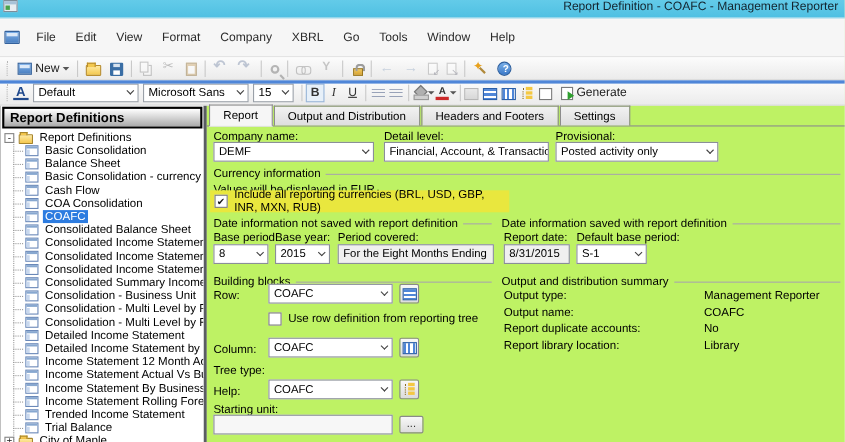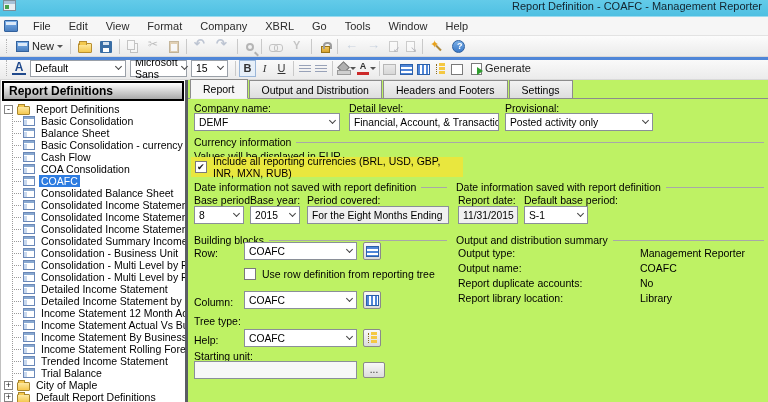--- a/index.html
+++ b/index.html
@@ -7,21 +7,21 @@
   body { font-family:"Liberation Sans", sans-serif; font-size:11px; background:#f0f0f0; color:#000; }
 
   
   .titlebar { height:17px; background:linear-gradient(#63cbe9,#4fc0e2); display:flex; align-items:flex-start; padding:0 6px 0 3px; border-bottom:1px solid #9adbef; }
   .title-icon { width:13px; height:11px; background:#e9eef2; border:1px solid #7d8d99; position:relative; }
   .title-icon::before { content:""; position:absolute; top:0; left:0; right:0; height:3px; background:#a8c2d8; }
   .title-icon::after { content:""; position:absolute; bottom:1px; left:1px; width:4px; height:4px; background:#49a14b; }
   .title-text { margin-left:auto; font-size:11px; color:#14242e; }
 
   
-  .menubar { height:19px; background:#f6f6f6; display:flex; align-items:center; padding-left:4px; border-bottom:1px solid #e3e3e3; }
+  .menubar { height:35px; background:#f6f6f6; display:flex; align-items:center; padding-left:4px; border-bottom:1px solid #e3e3e3; }
   .menu-doc-icon { width:14px; height:12px; background:linear-gradient(#7cb0ea,#4a7fc0); border:1px solid #33619c; border-radius:1px; position:relative; margin-right:6px; }
   .menu-doc-icon::before { content:""; position:absolute; top:1px; left:1px; right:1px; height:3px; background:#dce9f8; }
   .menu-item { padding:2px 9px; color:#2b2b2b; cursor:default; }
 
   
   .toolbar { display:flex; align-items:center; background:linear-gradient(#fcfcfc,#ebebeb); border-bottom:1px solid #d9d9d9; padding:0 2px 0 6px; position:relative; }
   .toolbar::before { content:""; border-left:1px dotted #b5b5b5; height:70%; margin-right:5px; }
   .toolbar1 { height:21px; }
   .toolbar2 { height:23px; }
   .tb-btn { display:inline-flex; align-items:center; gap:3px; padding:1px 3px; border:1px solid transparent; border-radius:2px; height:19px; }
@@ -220,21 +220,21 @@
       <span class="ic ic-help"></span>
     </span>
   </div>
 
 <div class="toolbar toolbar2">
   <span class="ic-fontdlg">A</span>
   <span class="fcombo" style="width:96px">
     <span>Default</span>
     <span class="chev"></span>
   </span>
-  <span class="fcombo" style="width:57px">
+  <span class="fcombo" style="width:96px">
     <span>Microsoft Sans</span>
     <span class="chev"></span>
   </span>
   <span class="fcombo" style="width:37px">
     <span>15</span>
     <span class="chev"></span>
   </span>
   <span class="tsep"></span>
   <span class="fmt-btn fmt-b sel">B</span>
   <span class="fmt-btn fmt-i">I</span>
@@ -426,21 +426,21 @@
         <span>2015</span>
         <span class="chev"></span>
       </div>
       <div class="flabel" style="left:119px;top:95px">Period covered:</div>
       <div class="tbox" style="left:119px;top:107px;width:142px">
         <span>For the Eight Months Ending</span>
       </div>
 
       <div class="flabel" style="left:270px;top:95px">Report date:</div>
       <div class="tbox" style="left:270px;top:107px;width:60px">
-        <span>11/31/2015</span>
+        <span>8/31/2015</span>
       </div>
       <div class="flabel" style="left:336px;top:95px">Default base period:</div>
       <div class="combo" style="left:336px;top:107px;width:64px">
         <span>S-1</span>
         <span class="chev"></span>
       </div>
 
       <div class="gsep" style="left:6px;top:135px;width:253px">
         <span>Building blocks</span>
           <span class="line"></span>

